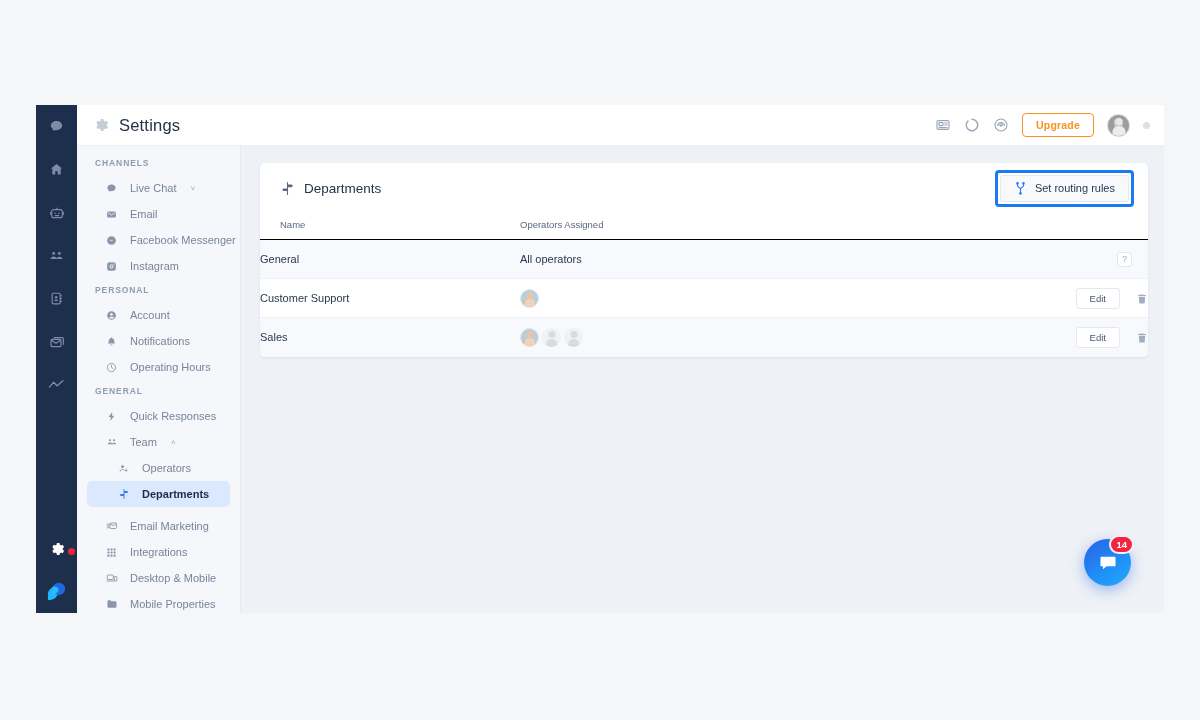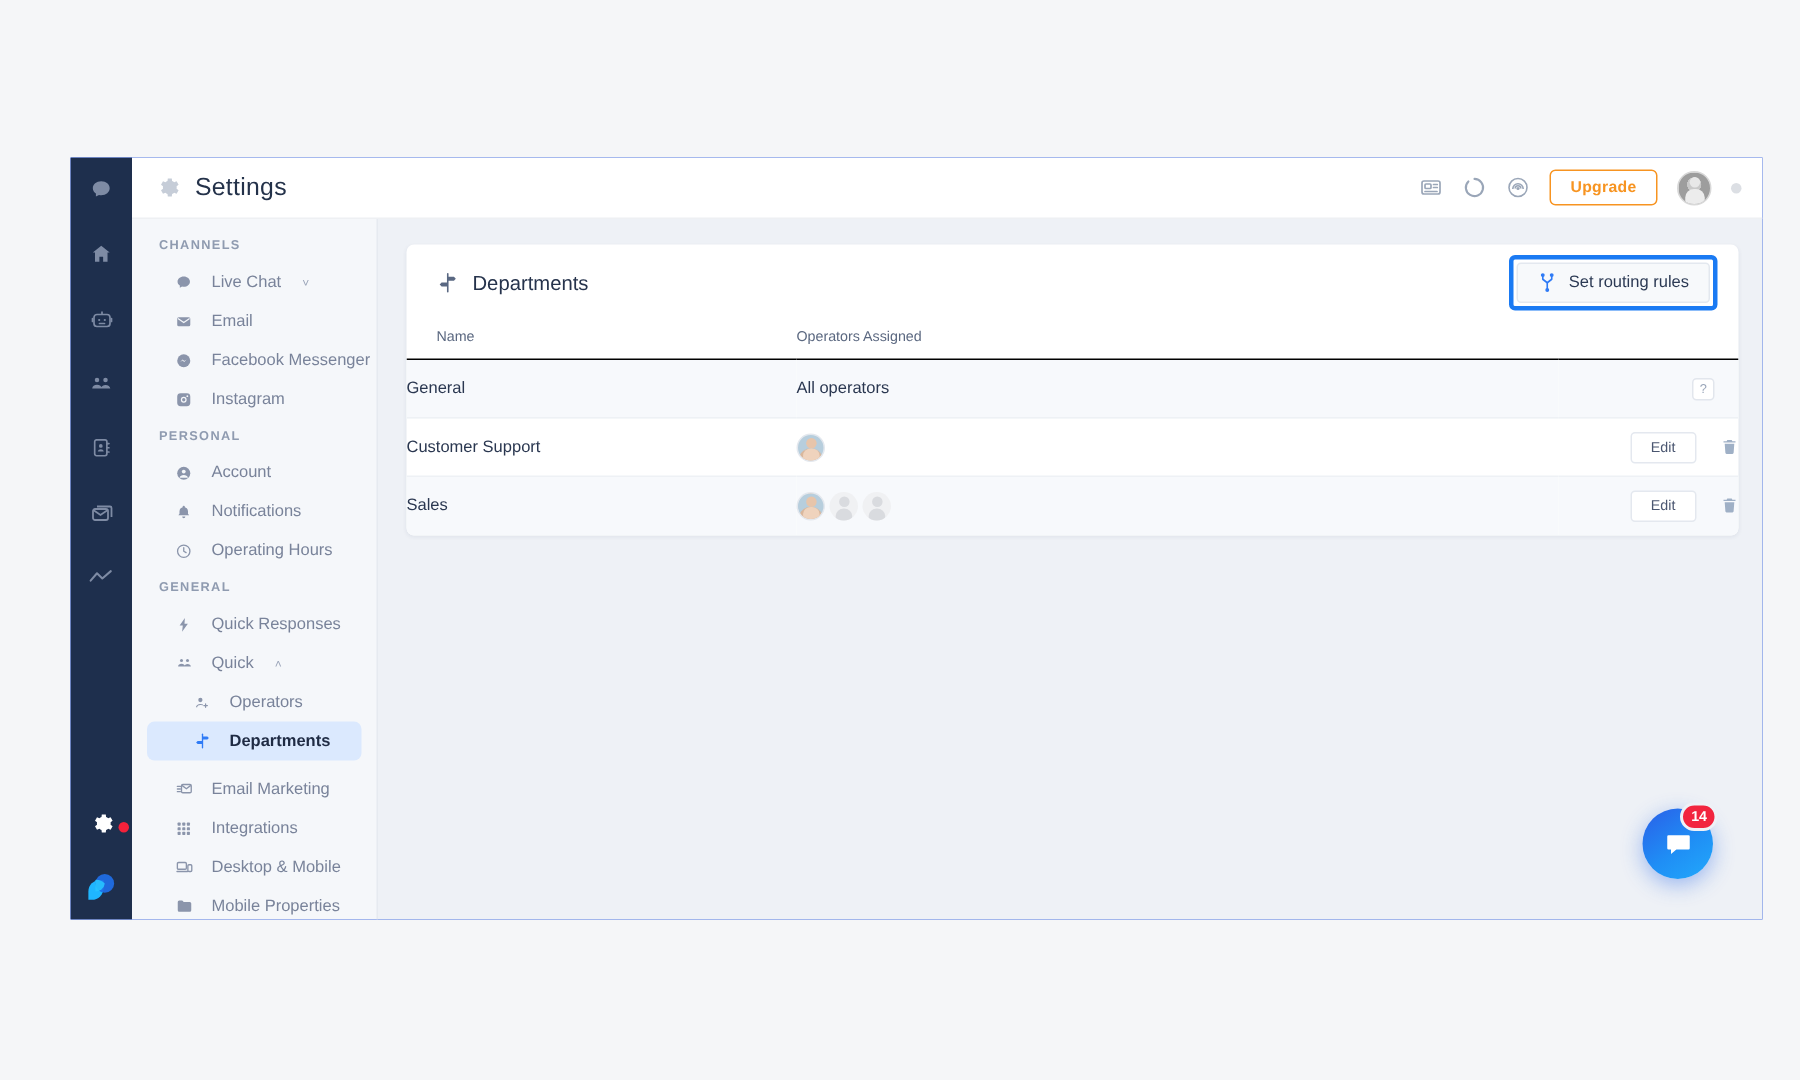--- a/index.html
+++ b/index.html
@@ -6,23 +6,23 @@
   html, body {
     width: 1200px; height: 720px;
     background: #f5f6f8;
     font-family: "Liberation Sans", sans-serif;
     overflow: hidden;
   }
 
   
   #app-window {
     position: absolute;
-    left: 47px; top: 105px;
+    left: 36px; top: 105px;
     width: 1128px; height: 508px;
-    background: #1d4ed8;
+    background: #5eead4;
     overflow: hidden;
     display: flex;
   }
 
   
   #icon-rail {
     width: 41px; height: 100%;
     background: #1e2f4d;
     flex: 0 0 41px;
     position: relative;
@@ -449,21 +449,21 @@
           <span>Quick Responses</span>
         </div>
         <div class="nav-item">
           <span class="nav-icon">
             <svg width="12" height="12" viewBox="0 0 24 24" fill="currentColor">
                 <circle cx="8" cy="8.5" r="2"></circle>
                 <circle cx="16" cy="8.5" r="2"></circle>
                 <path d="M3.5 16.5c0-2.1 2-3.4 4.5-3.4s4.5 1.3 4.5 3.4zM11.8 16.5c.1-2 2-3.2 4.2-3.2 2.4 0 4.5 1.3 4.5 3.2z"></path>
               </svg>
           </span>
-          <span>Quick</span>
+          <span>Team</span>
           <span class="caret">˄</span>
         </div>
         <div class="nav-item sub">
           <span class="nav-icon">
             <svg width="11" height="11" viewBox="0 0 24 24" fill="currentColor">
                 <circle cx="10" cy="8" r="3.1"></circle>
                 <path d="M3.6 18.5c0-3 2.9-4.8 6.4-4.8 1.5 0 2.9.3 4 .9l-1 1.4c-.9-.4-1.9-.6-3-.6-2.6 0-4.6 1.2-4.6 3.1z"></path>
                 <path d="M17.6 13.5v5.2M15 16.1h5.2" stroke="currentColor" stroke-width="1.7" stroke-linecap="round"></path>
               </svg>
           </span>

